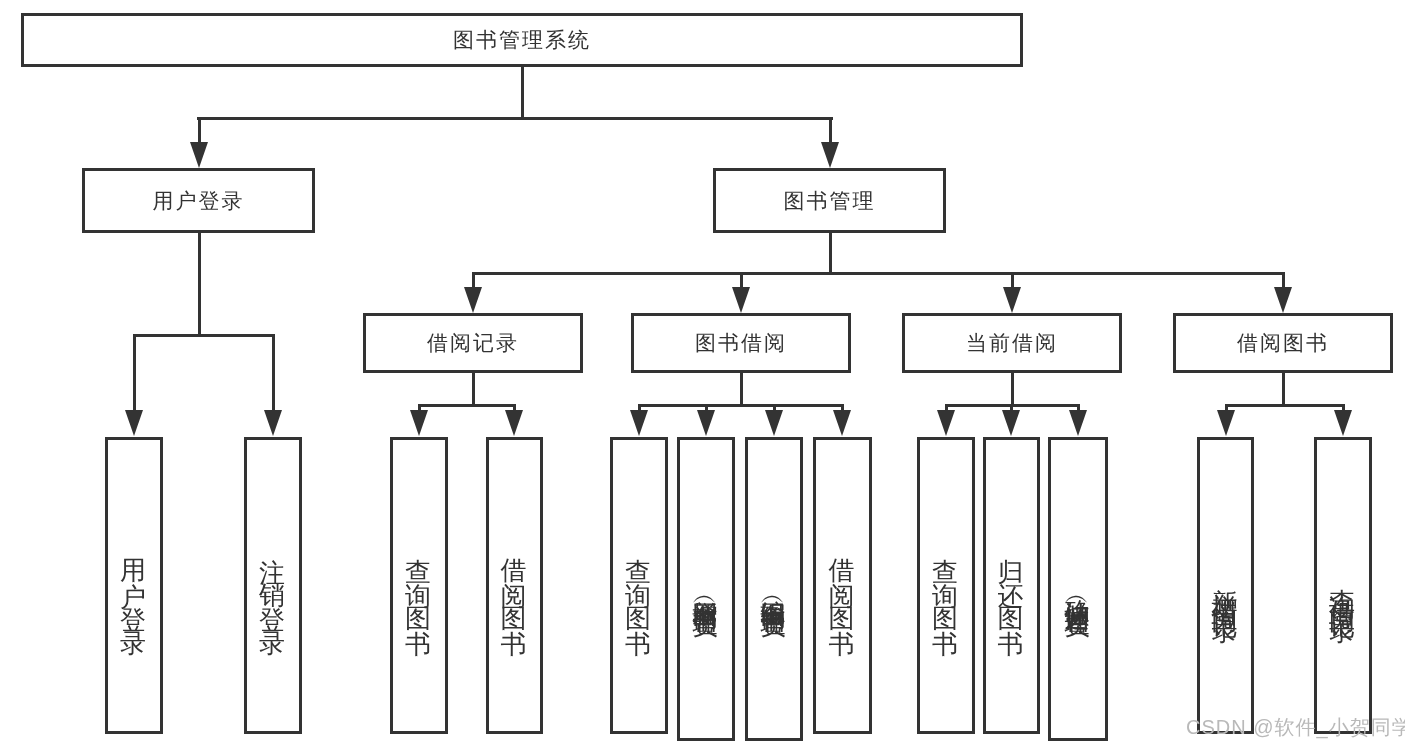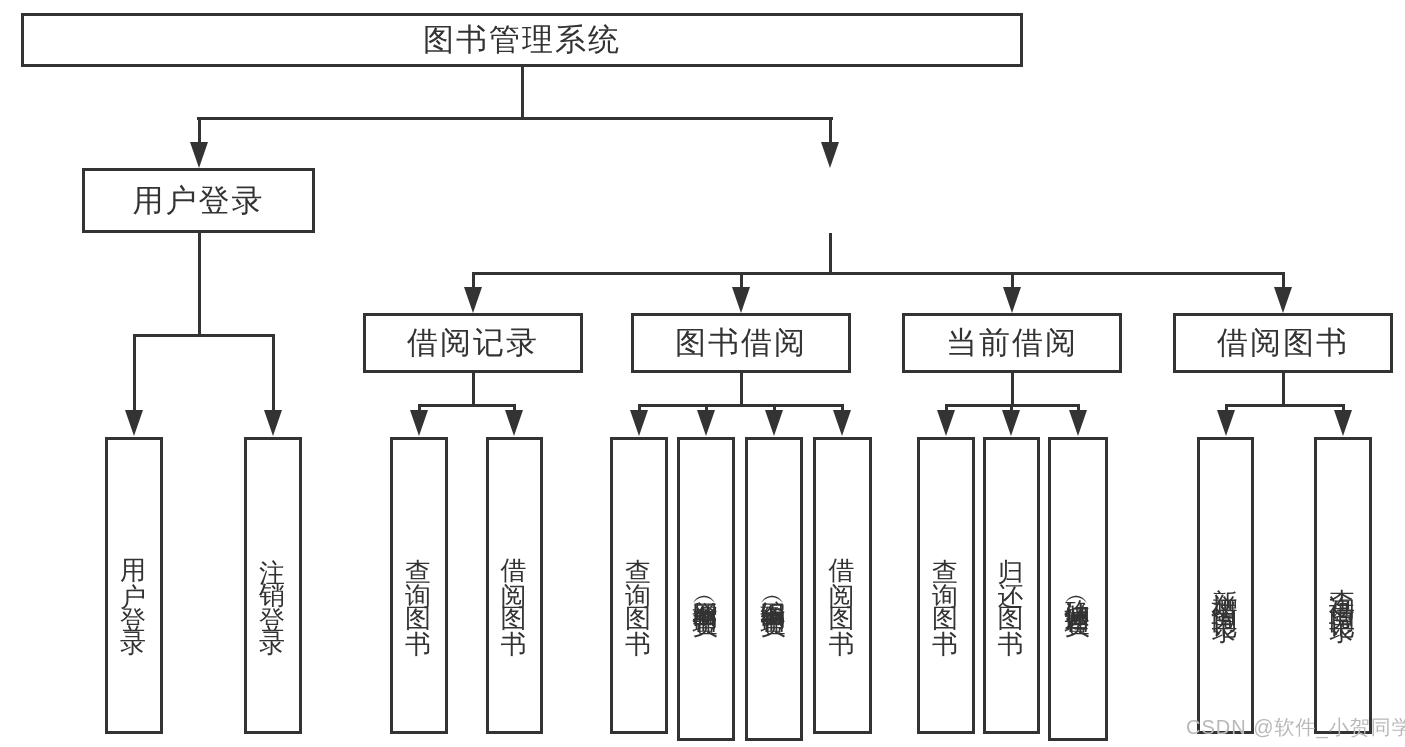--- a/index.html
+++ b/index.html
@@ -4,21 +4,21 @@
 <style>
   html,body{margin:0;padding:0;background:#ffffff;}
   .canvas{
     position:relative;width:1405px;height:747px;background:#ffffff;
     font-family:"Liberation Sans","DejaVu Sans",sans-serif;overflow:hidden;
   }
   .node{
     position:absolute;box-sizing:border-box;border:3px solid #333333;background:#ffffff;
     display:flex;align-items:center;justify-content:center;color:#333333;
   }
-  .hnode{font-size:31px;letter-spacing:2px;}
+  .hnode{font-size:21px;letter-spacing:2px;}
   .leaf{font-size:26px;writing-mode:vertical-rl;text-orientation:mixed;}
   .v4{letter-spacing:24px;}
   .v6{letter-spacing:6px;}
   .v10{letter-spacing:2px;font-size:25px;}
   .vl{position:absolute;width:3px;background:#333333;}
   .hl{position:absolute;height:3px;background:#333333;}
   .arrow{
     position:absolute;width:0;height:0;
     border-left:9px solid transparent;border-right:9px solid transparent;
     border-top:26px solid #333333;
@@ -33,20 +33,21 @@
   <div class="node hnode" style="left:21px;top:13px;width:1002px;height:54px">图书管理系统</div>
 
   <div class="vl" style="left:521px;top:66px;height:53px"></div>
   <div class="hl" style="left:197px;top:117px;width:636px"></div>
   <div class="vl" style="left:198px;top:117px;height:27px"></div>
   <div class="arrow" style="left:190px;top:142px"></div>
   <div class="vl" style="left:829px;top:117px;height:27px"></div>
   <div class="arrow" style="left:821px;top:142px"></div>
 
   <div class="node hnode" style="left:82px;top:168px;width:233px;height:65px">用户登录</div>
+  <div class="node hnode" style="left:713px;top:168px;width:233px;height:65px">图书管理</div>
 
   <div class="vl" style="left:198px;top:233px;height:104px"></div>
   <div class="hl" style="left:133px;top:334px;width:142px"></div>
   <div class="vl" style="left:133px;top:334px;height:78px"></div>
   <div class="arrow" style="left:125px;top:410px"></div>
   <div class="vl" style="left:272px;top:334px;height:78px"></div>
   <div class="arrow" style="left:264px;top:410px"></div>
 
   <div class="vl" style="left:829px;top:233px;height:42px"></div>
   <div class="hl" style="left:472px;top:272px;width:812px"></div>

